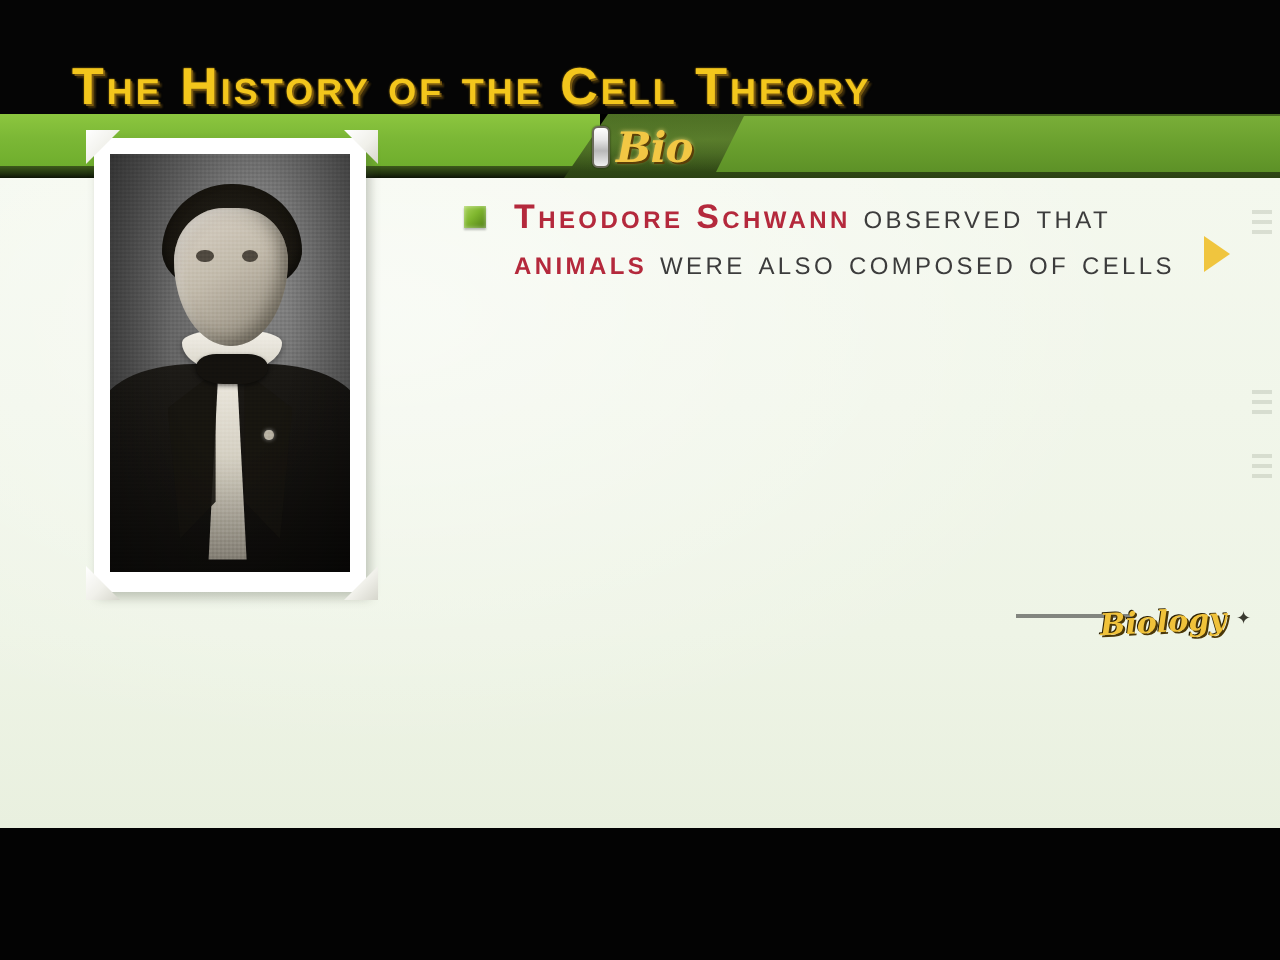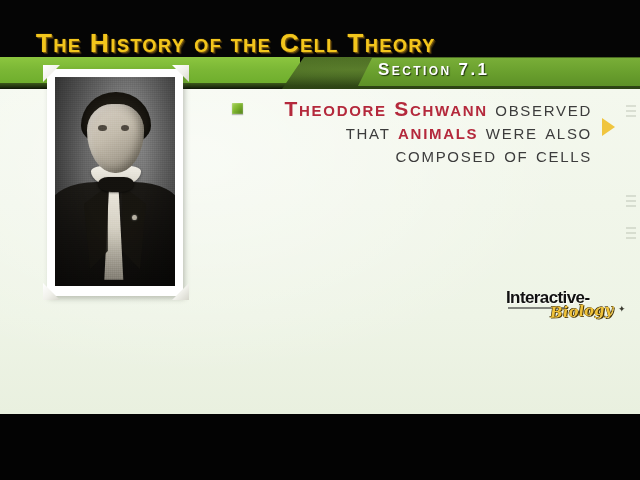--- a/index.html
+++ b/index.html
@@ -290,27 +290,26 @@
   }
   .bullet-marker {
     flex: 0 0 auto;
     width: 11px; height: 11px;
     margin-top: 6px;
     margin-right: 14px;
     background: linear-gradient(135deg, #a8d45a 0%, #7fb62e 45%, #4e7d14 100%);
     box-shadow: inset 0 0 2px rgba(255,255,255,0.5), 0 1px 1px rgba(0,0,0,0.25);
   }
   .bullet-text {
-    font-size: 21px;
+    font-size: 17px;
     font-variant: small-caps;
     letter-spacing: 1.7px;
     line-height: 23px;
     color: #3c3c3c;
     font-weight: normal;
-    text-align: right;
   }
   .em-red {
     color: #b4293c;
     font-weight: bold;
     letter-spacing: 1.7px;
   }
 
   
   .watermark {
     position: absolute;
@@ -388,22 +387,25 @@
 
   <div class="header-band">
     <div class="band-left"></div>
     <div class="band-left-shadow"></div>
     <div class="band-badge">
       <div class="band-badge-inner"></div>
     </div>
     <div class="band-right"></div>
   </div>
 
-
-  <div class="section-label">Section 7.1</div>
+  <div class="ibio-logo">
+    <span class="ibio-tube"></span>
+    <span class="ibio-word">Bio</span>
+  </div>
+
 
   <div class="slide-body"></div>
 
   <div class="slide-title">The History of the Cell Theory</div>
 
   <div class="photo-frame">
     <div class="photo-img">
       <div class="p-bg"></div>
       <div class="p-coat"></div>
       <div class="p-shirt"></div>
@@ -437,20 +439,19 @@
     <div class="edge-mark" style="left:2px; top:16px;"></div>
     <div class="edge-mark" style="left:2px; top:96px;"></div>
     <div class="edge-mark" style="left:2px; top:101px;"></div>
     <div class="edge-mark" style="left:2px; top:106px;"></div>
     <div class="edge-mark" style="left:2px; top:128px;"></div>
     <div class="edge-mark" style="left:2px; top:133px;"></div>
     <div class="edge-mark" style="left:2px; top:138px;"></div>
   </div>
 
   <div class="watermark">
-    <span class="wm-interactive"><span>Interactive</span><span>-</span></span>
     <span class="wm-rule"></span>
     <span class="wm-biology">Biology</span>
     <span class="wm-spark">✦</span>
   </div>
 
   <div class="letterbox-bottom"></div>
 </div>
 
 </body></html>

